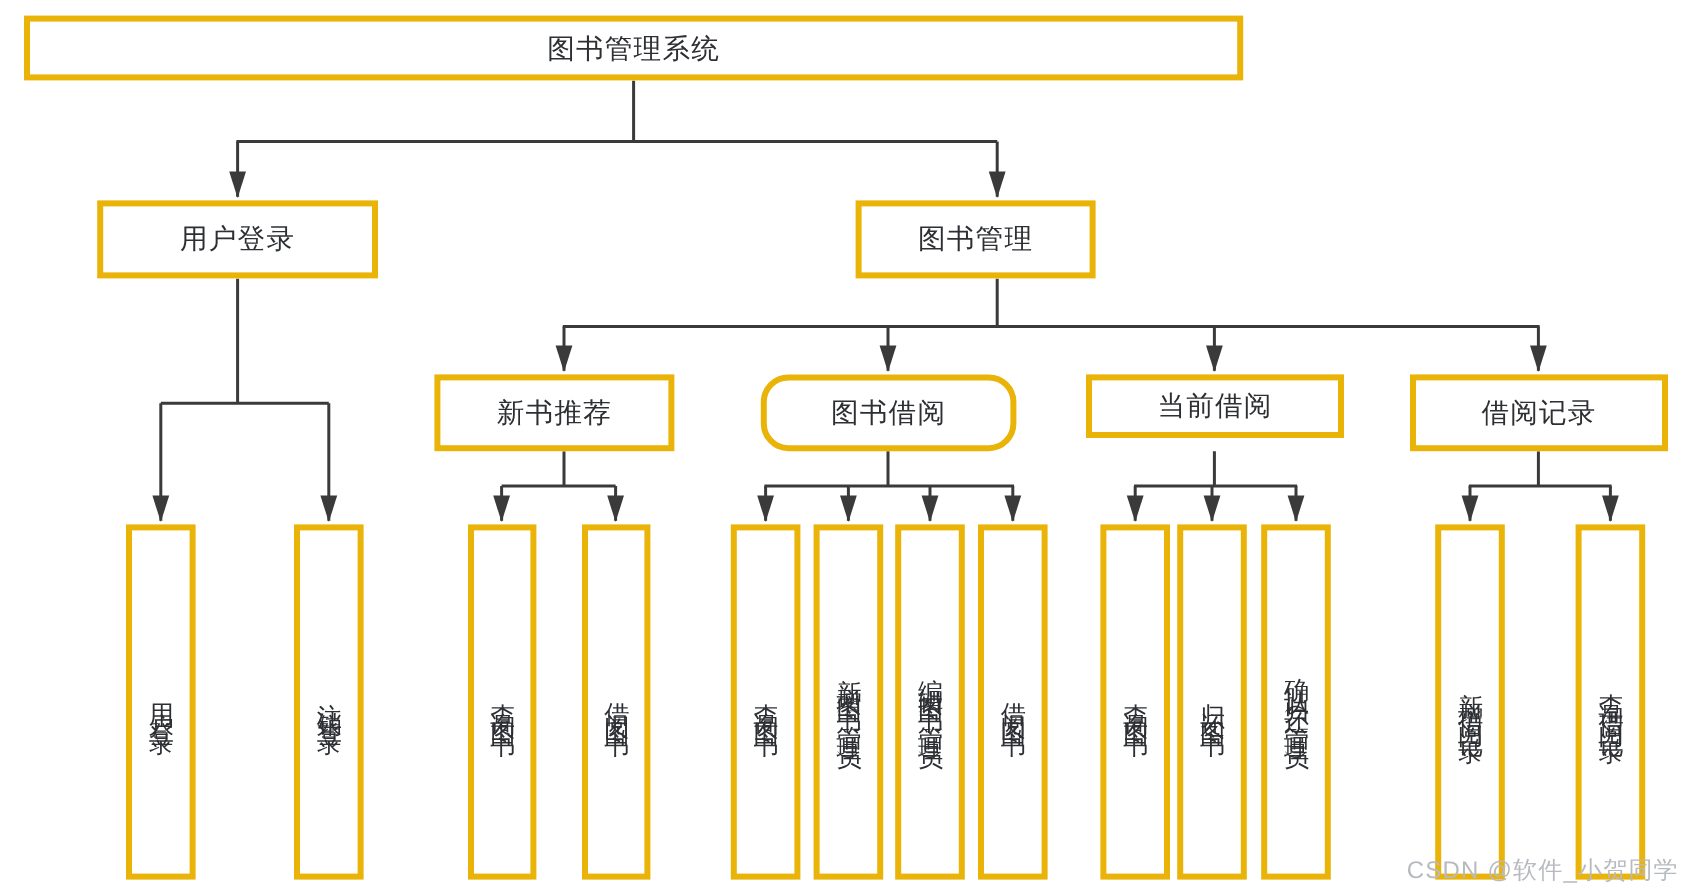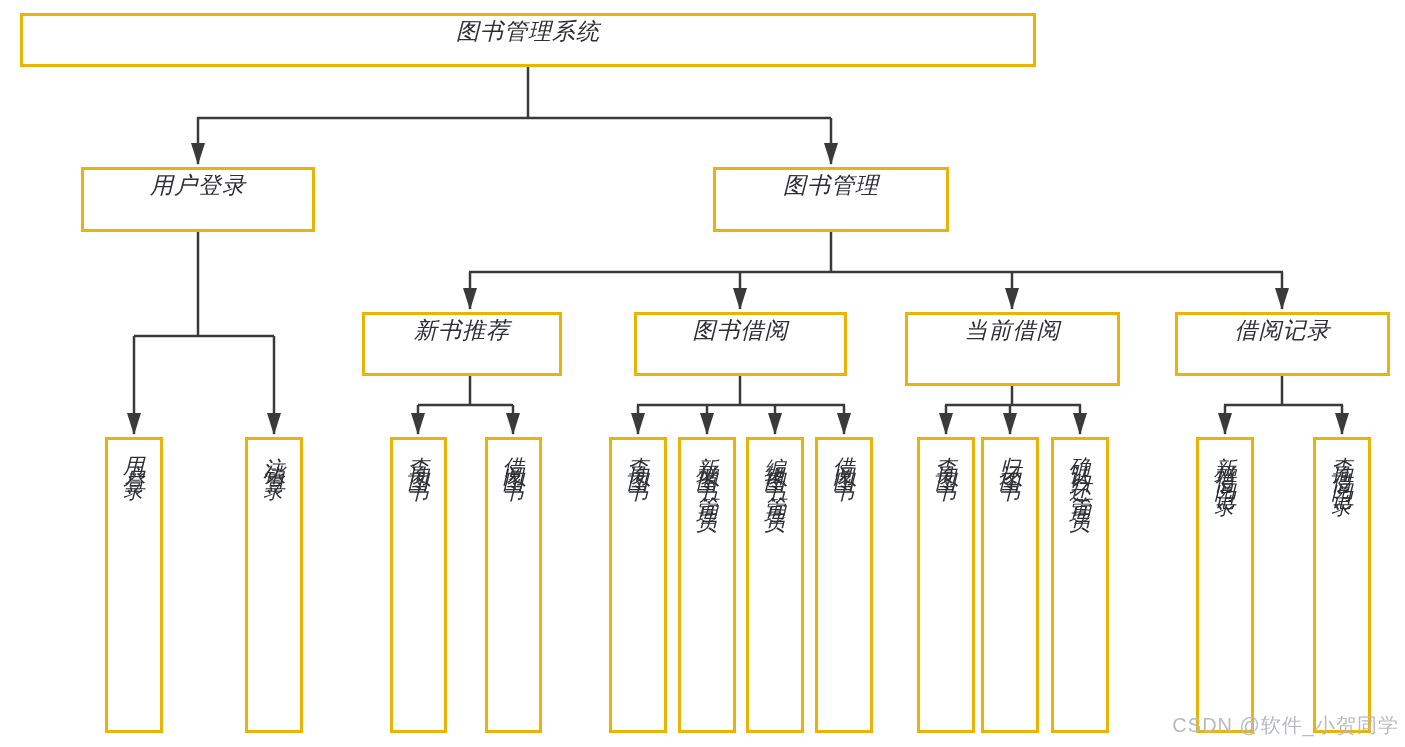--- a/index.html
+++ b/index.html
@@ -19,26 +19,26 @@
     position: absolute;
     left: 0; top: 0;
     width: 1405px;
     height: 747px;
     z-index: 1;
   }
   .node {
     position: absolute;
     box-sizing: border-box;
     background: #ffffff;
-    border: 3px solid #eab308;
+    border: 5px solid #eab308;
     display: flex;
+    align-items: center;
     justify-content: center;
     z-index: 2;
     color: #2d2f33;
-    font-style: italic;
   }
   .hnode {
     font-size: 23px;
     letter-spacing: 1px;
     white-space: nowrap;
   }
   .vnode .vlabel {
     writing-mode: vertical-rl;
     text-orientation: mixed;
     font-size: 21px;
@@ -107,31 +107,31 @@
     </g>
   </svg>
 
   <div class="node hnode" style="left:20px; top:13px; width:1016px; height:54px;">
     <span>图书管理系统</span>
   </div>
 
   <div class="node hnode" style="left:81px; top:167px; width:234px; height:65px;">
     <span>用户登录</span>
   </div>
-  <div class="node hnode" style="left:713px; top:167px; width:236px; height:65px;">
+  <div class="node hnode" style="left:713px; top:167px; width:200px; height:65px;">
     <span>图书管理</span>
   </div>
 
   <div class="node hnode" style="left:362px; top:312px; width:200px; height:64px;">
     <span>新书推荐</span>
   </div>
-  <div class="node hnode" style="left:634px; top:312px; width:213px; height:64px;">
+  <div class="node hnode" style="left:634px; top:312px; width:213px; height:64px;border-radius:23px;">
     <span>图书借阅</span>
   </div>
-  <div class="node hnode" style="left:905px; top:312px; width:215px; height:74px;">
+  <div class="node hnode" style="left:905px; top:312px; width:215px; height:53px;">
     <span>当前借阅</span>
   </div>
   <div class="node hnode" style="left:1175px; top:312px; width:215px; height:64px;">
     <span>借阅记录</span>
   </div>
 
   <div class="node vnode" style="left:105px; top:437px; width:58px; height:296px;">
     <span class="vlabel">用户登录</span>
   </div>
   <div class="node vnode" style="left:245px; top:437px; width:58px; height:296px;">

